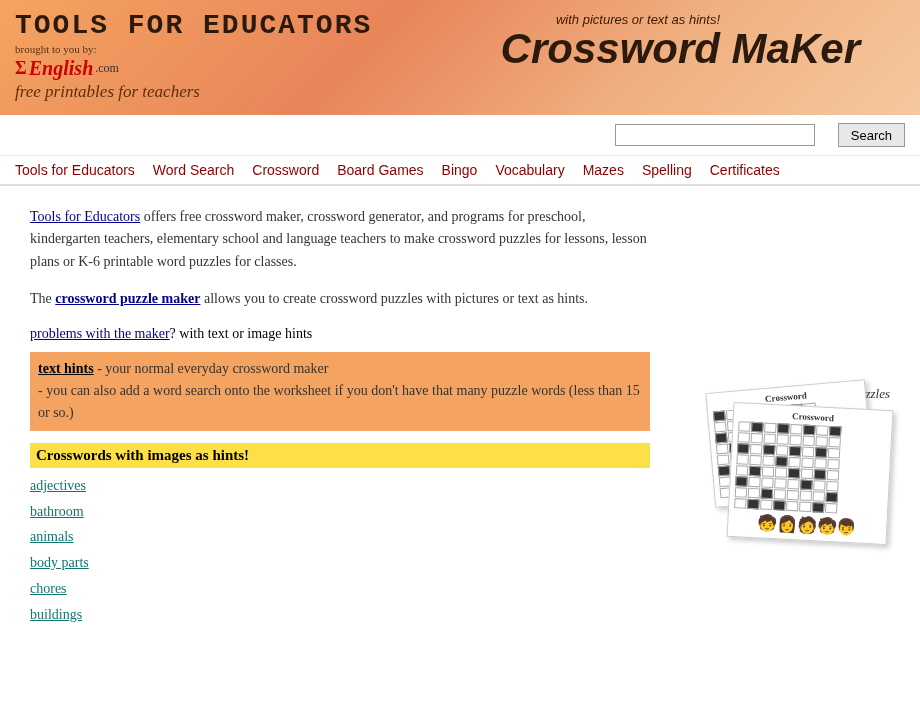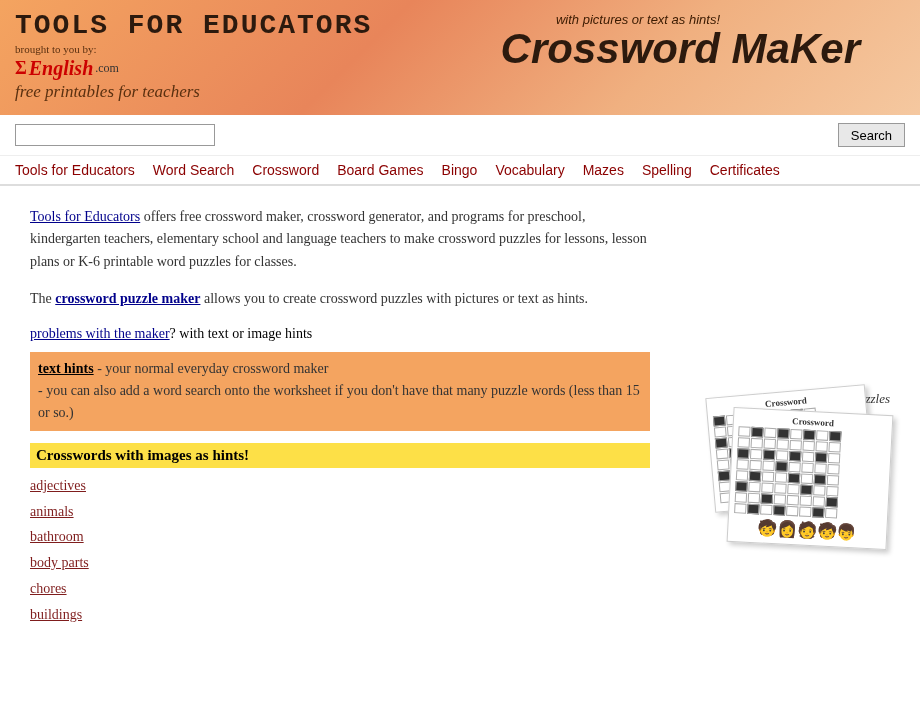--- a/index.html
+++ b/index.html
@@ -71,21 +71,21 @@
       color: #2c1a0e;
       font-style: italic;
       font-weight: bold;
     }
 
     
     .search-bar {
       background: #fff;
       padding: 8px 15px;
       display: flex;
-      justify-content: space-between;
+      justify-content: flex-end;
       align-items: center;
       gap: 23px;
       border-bottom: 1px solid #eee;
     }
     .search-input {
       width: 200px;
       height: 22px;
       border: 1px solid #999;
       padding: 2px 4px;
       font-size: 13px;
@@ -114,21 +114,20 @@
       text-decoration: none;
       font-size: 14px;
       font-family: Arial, sans-serif;
     }
 
     
     .main {
       padding: 20px 30px;
       display: flex;
       gap: 20px;
-      align-items: center;
     }
     .content-left {
       flex: 1;
     }
     .content-right {
       width: 220px;
       flex-shrink: 0;
     }
 
     .intro-text {
@@ -178,21 +177,21 @@
       margin-bottom: 6px;
       display: inline-block;
       width: 100%;
     }
     .image-links {
       display: flex;
       flex-direction: column;
       gap: 2px;
     }
     .image-links a {
-      color: #7f1d1d;
+      color: #0f766e;
       text-decoration: underline;
       font-size: 14px;
       line-height: 1.7;
     }
     .puzzle-paper {
       background: #fff;
       border: 1px solid #ccc;
       padding: 5px;
       width: 160px;
       box-shadow: 3px 3px 5px rgba(0,0,0,0.2);
@@ -306,22 +305,22 @@
         <span> - your normal everyday crossword maker</span>
       </span>
       <br>
       <span class="highlighted-text">- you can also add a word search onto the worksheet if you don't have that many puzzle words (less than 15 or so.)</span>
     </div>
 
     <div class="crosswords-images-section">
       <div class="crosswords-images-title">Crosswords with images as hints!</div>
       <div class="image-links">
         <a href="#">adjectives</a>
+        <a href="#">bathroom</a>
         <a href="#">animals</a>
-        <a href="#">bathroom</a>
         <a href="#">body parts</a>
         <a href="#">chores</a>
         <a href="#">buildings</a>
       </div>
     </div>
 
   </div>
 
   <div class="content-right">
     <div class="right-preview-container">

